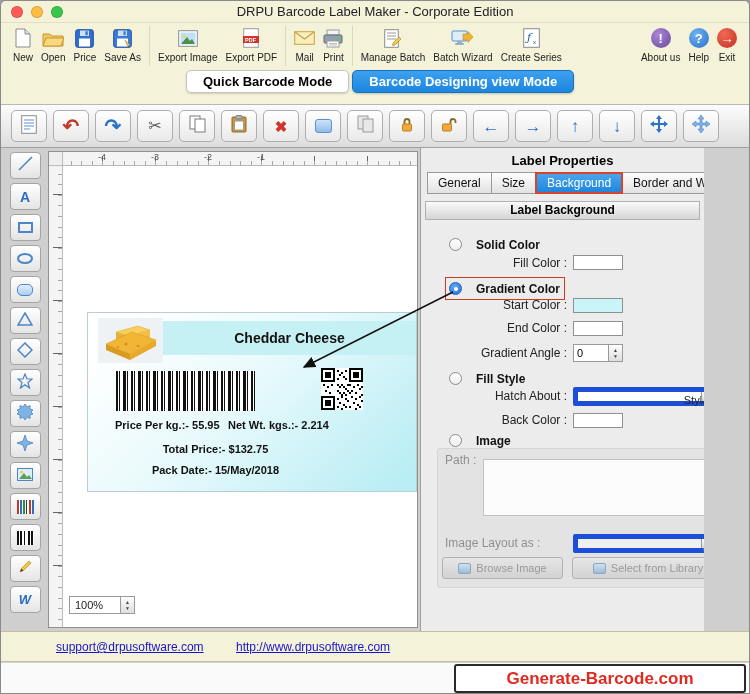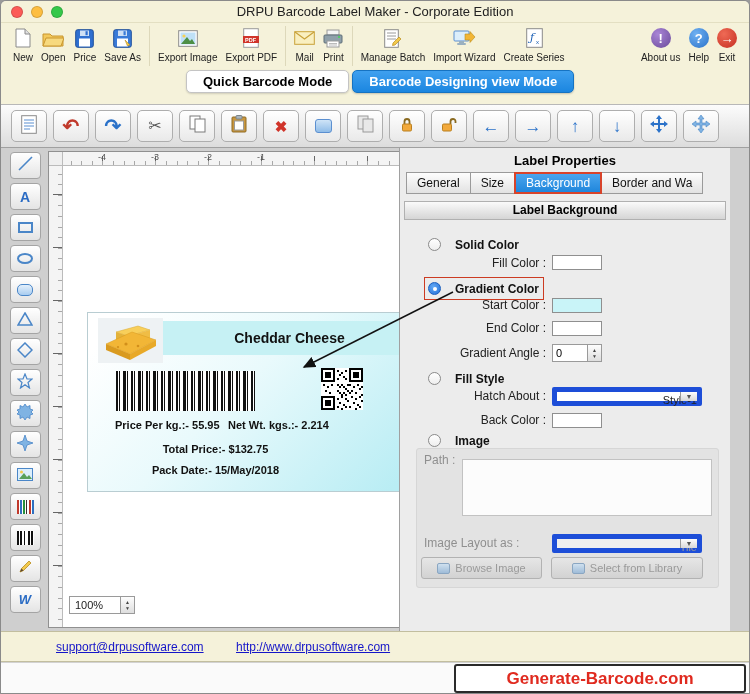--- a/index.html
+++ b/index.html
@@ -105,21 +105,21 @@
   .lbl-pack  { left:0; top:151px; width:255px; text-align:center; }
 
   .zoom-box { position:absolute; left:20px; bottom:13px; width:66px; height:18px; background:#fff;
               border:1px solid #9a9a9a; display:flex; align-items:center; font-size:11px; color:#222; }
   .zoom-val { flex:1; padding-left:5px; }
   .zoom-stepper { width:14px; height:100%; border-left:1px solid #9a9a9a;
                   background:linear-gradient(#fdfdfd,#dedede); display:flex; flex-direction:column;
                   align-items:center; justify-content:center; font-size:5px; color:#444; line-height:1.2; }
 
   
-  .panel { position:absolute; left:398px; top:0; width:331px; height:483px; background:#ececec;
+  .panel { position:absolute; left:419px; top:0; width:284px; height:483px; background:#ececec;
            border-left:1px solid #a0a0a0; font-size:12px; overflow:hidden; }
   .panel-title { position:absolute; top:5px; left:0; right:0; text-align:center; font-weight:bold;
                  font-size:13px; color:#000; }
   .tabs { position:absolute; top:24px; left:7px; display:flex; }
   .tab { padding:0 10px; height:22px; line-height:20px; background:linear-gradient(#fdfdfd,#e2e2e2);
          border:1px solid #9a9a9a; margin-left:-1px; white-space:nowrap; color:#111; }
   .tab.active { background:linear-gradient(#4aa5ee,#1f86dc); color:#fff; border:2px solid #d8432a;
                 line-height:18px; z-index:2; }
   .section-header { position:absolute; top:53px; left:4px; right:4px; height:19px; line-height:17px;
                     text-align:center; font-weight:bold; background:linear-gradient(#fafafa,#d5d5d5);
@@ -288,21 +288,21 @@
     </div>
     <div class="tb-item">
       <span class="tb-icon">
           <svg width="23" height="17">
             <rect x="1" y="1" width="15" height="10" rx="1" fill="#dceefb" stroke="#5b8fd0"></rect>
             <rect x="6" y="11" width="5" height="2" fill="#9ab0c0"></rect>
             <rect x="4" y="13" width="9" height="2" rx="1" fill="#9ab0c0"></rect>
             <polygon points="12,4 17,4 17,1.5 22,7 17,12.5 17,10 12,10" fill="#f2b636" stroke="#b98d1e" stroke-width="0.6"></polygon>
           </svg>
         </span>
-      <span class="tb-label">Import Wizard</span>
+      <span class="tb-label">Batch Wizard</span>
     </div>
     <div class="tb-item">
       <span class="tb-icon">
           <svg width="17" height="20">
             <rect x="0.7" y="0.7" width="15.6" height="18.6" fill="#fff" stroke="#8a8a8a"></rect>
             <text x="4" y="13" font-size="11" font-style="italic" font-family="DejaVu Serif, serif" fill="#1a5fb4">ƒ</text>
             <text x="10" y="16" font-size="6" fill="#1a5fb4" font-family="Liberation Sans, sans-serif">x</text>
           </svg>
         </span>
       <span class="tb-label">Create Series</span>

